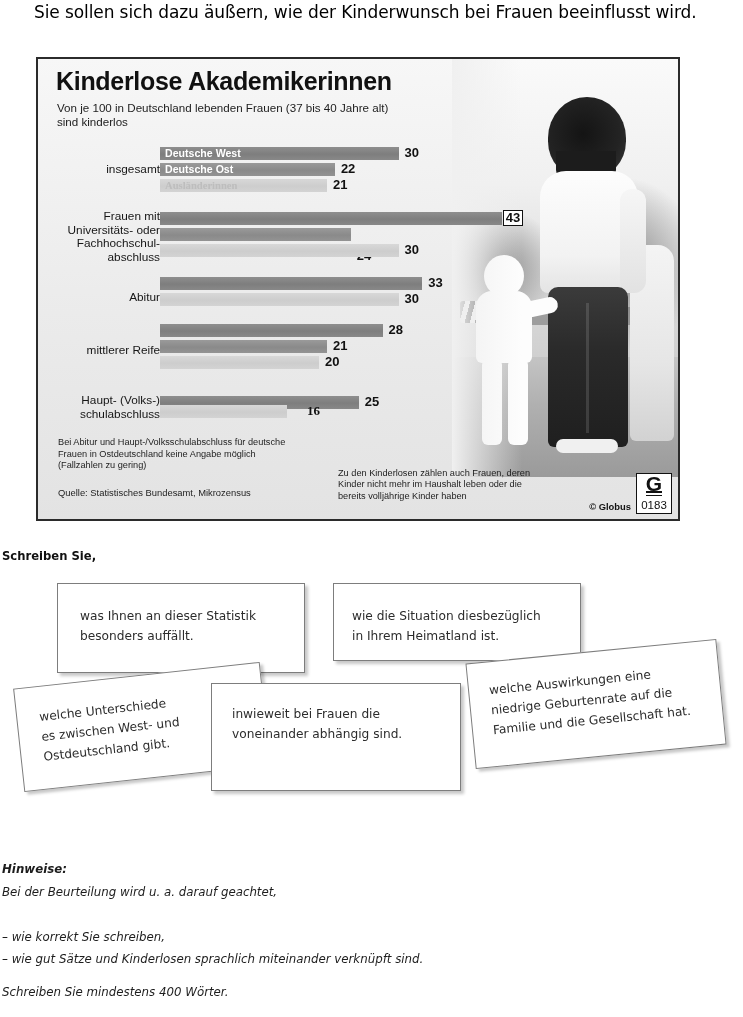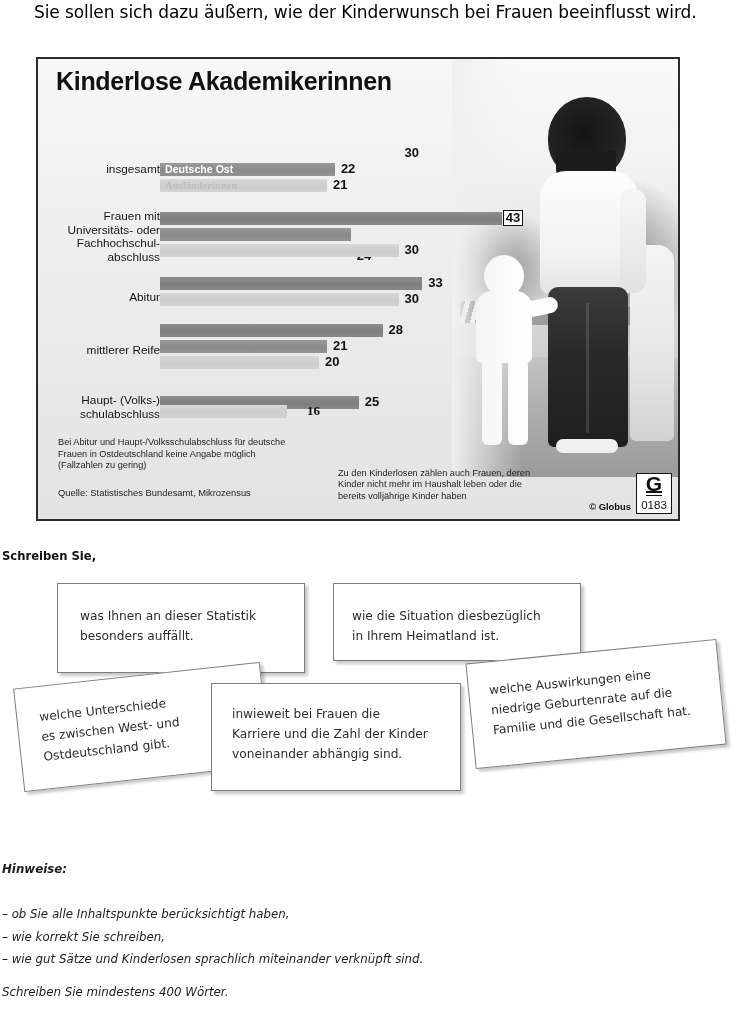--- a/index.html
+++ b/index.html
@@ -275,25 +275,32 @@
     <div class="w-shoe"></div>
     <div class="c-head"></div>
     <div class="c-body"></div>
     <div class="c-arm"></div>
     <div class="c-legL"></div>
     <div class="c-legR"></div>
     <div class="fade-left"></div>
   </div>
 
   <div class="chart-title">Kinderlose Akademikerinnen</div>
+  <div class="chart-subtitle">
+    <span>Von je 100 in Deutschland lebenden Frauen (37 bis 40 Jahre alt)</span><br>
+    <span>sind kinderlos</span>
+  </div>
 
   <div class="plot" id="plot">
       <div class="group" style="top: 0px;">
         <div class="cat-label" style="top: 16px;"><span>insgesamt</span></div>
         <div class="bar-row" style="top: 0px; width: 500px;">
+          <div class="bar west" style="width: 238.5px;">
+            <span class="bar-inline-label onDark">Deutsche West</span>
+          </div>
           <span class="bar-value" style="left: 244.5px;">30</span>
         </div>
         <div class="bar-row" style="top: 16px; width: 500px;">
           <div class="bar ost" style="width: 174.9px;">
             <span class="bar-inline-label onDark">Deutsche Ost</span>
           </div>
           <span class="bar-value" style="left: 180.9px;">22</span>
         </div>
         <div class="bar-row" style="top: 32px; width: 500px;">
           <div class="bar aus" style="width: 166.95px;">
@@ -379,28 +386,27 @@
       <span class="txt">wie die Situation diesbezüglich</span>
       <span class="txt">in Ihrem Heimatland ist.</span>
     </div>
     <div class="note" id="note-3">
       <span class="txt">welche Unterschiede</span>
       <span class="txt">es zwischen West- und</span>
       <span class="txt">Ostdeutschland gibt.</span>
     </div>
     <div class="note" id="note-4">
       <span class="txt">inwieweit bei Frauen die</span>
-      <span class="txt">Karriere und die Zahl der Kinder</span>
       <span class="txt">voneinander abhängig sind.</span>
     </div>
     <div class="note" id="note-5">
       <span class="txt">welche Auswirkungen eine</span>
       <span class="txt">niedrige Geburtenrate auf die</span>
       <span class="txt">Familie und die Gesellschaft hat.</span>
     </div>
   </div>
 
 <div class="hinweise">
   <span class="head">Hinweise:</span><br>
-  <span id="hinweise-lines"><br><span>– ob Sie alle Inhaltspunkte berücksichtigt haben,</span><br><span>– wie korrekt Sie schreiben,</span><br><span>– wie gut Sätze und Kinderlosen sprachlich miteinander verknüpft sind.</span></span>
+  <span id="hinweise-lines"><span>Bei der Beurteilung wird u. a. darauf geachtet,</span><br><br><span>– wie korrekt Sie schreiben,</span><br><span>– wie gut Sätze und Kinderlosen sprachlich miteinander verknüpft sind.</span></span>
   <span class="spacer"></span>
   <span>Schreiben Sie mindestens 400 Wörter.</span>
 </div>
 
 </body></html>

